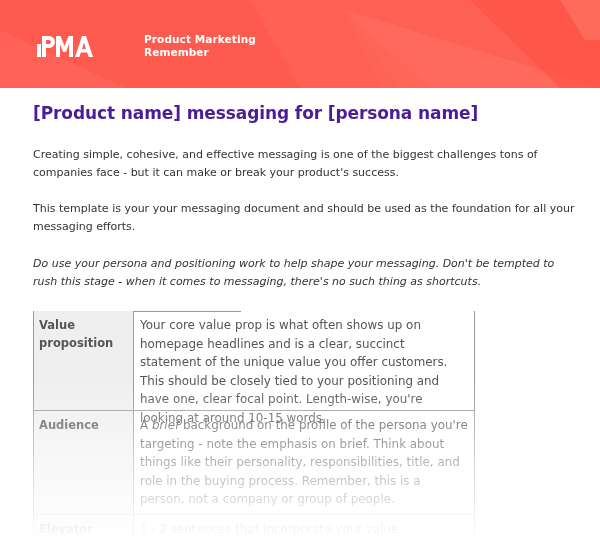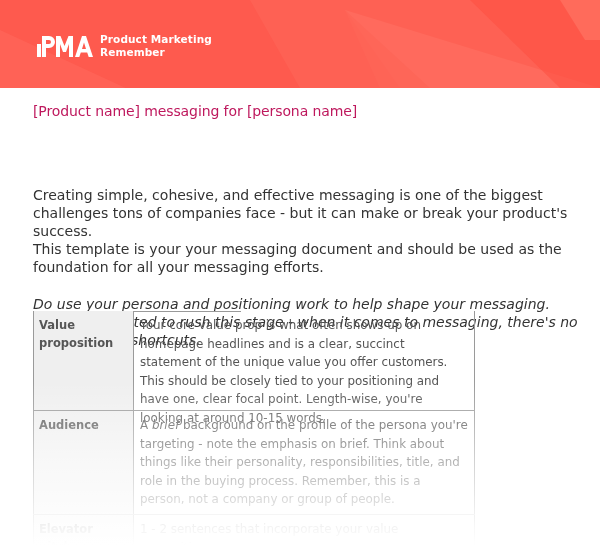--- a/index.html
+++ b/index.html
@@ -4,35 +4,35 @@
   <style>
     * { box-sizing: border-box; margin: 0; padding: 0; }
     html, body { width: 600px; height: 545px; overflow: hidden; background: #ffffff; }
     body { font-family: "DejaVu Sans", sans-serif; color: #2b2b2b; position: relative; }
 
     .banner {
       position: absolute; left: 0; top: 0; width: 600px; height: 88px;
       background: #fe5a4e; overflow: hidden;
     }
     .banner svg.shapes { position: absolute; left: 0; top: 0; }
-    .brand { position: absolute; left: 37px; top: 33px; display: flex; align-items: center; }
+    .brand { position: absolute; left: 37px; top: 33px; display: flex; align-items: center; gap: 44px; }
     .brand-logo { width: 57px; height: 22px; }
     .brand-name {
       margin-left: 6px; color: #ffffff; font-weight: bold; font-size: 10.5px; line-height: 13px;
       font-family: "DejaVu Sans", sans-serif; letter-spacing: 0.1px;
     }
 
     .title {
       position: absolute; left: 33px; top: 103px;
-      font-size: 14px; font-weight: normal; color: #be185d; letter-spacing: -0.1px;
+      font-size: 17px; font-weight: bold; color: #4c1d95; letter-spacing: -0.1px;
     }
 
     .para {
       position: absolute; left: 33px; width: 545px;
-      font-size: 14px; line-height: 18px; color: #333333; margin-top: 40px;
+      font-size: 11px; line-height: 18px; color: #333333;
     }
     .p1 { top: 146px; }
     .p2 { top: 200px; }
     .p3 { top: 255px; font-style: italic; }
 
     .table-wrap {
       position: absolute; left: 33px; top: 311px; width: 442px; height: 234px;
       overflow: hidden;
     }
     .table-fade {

